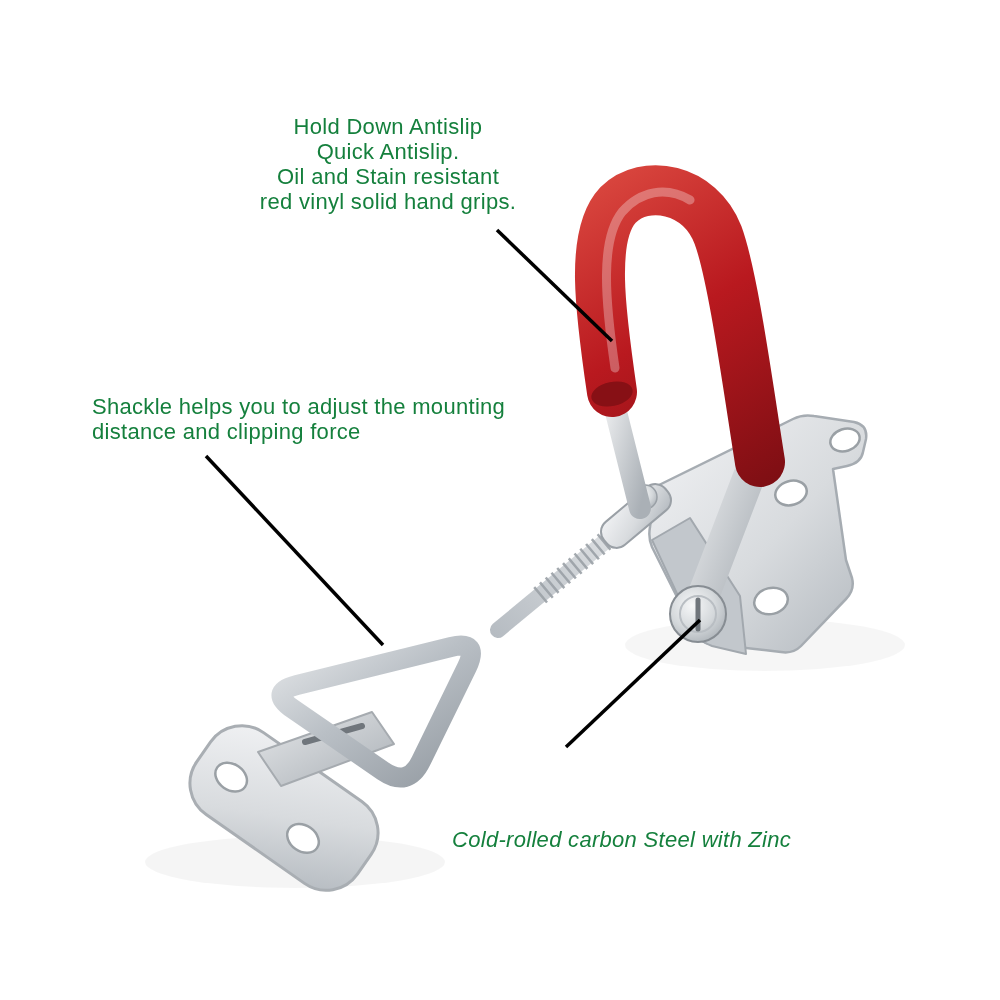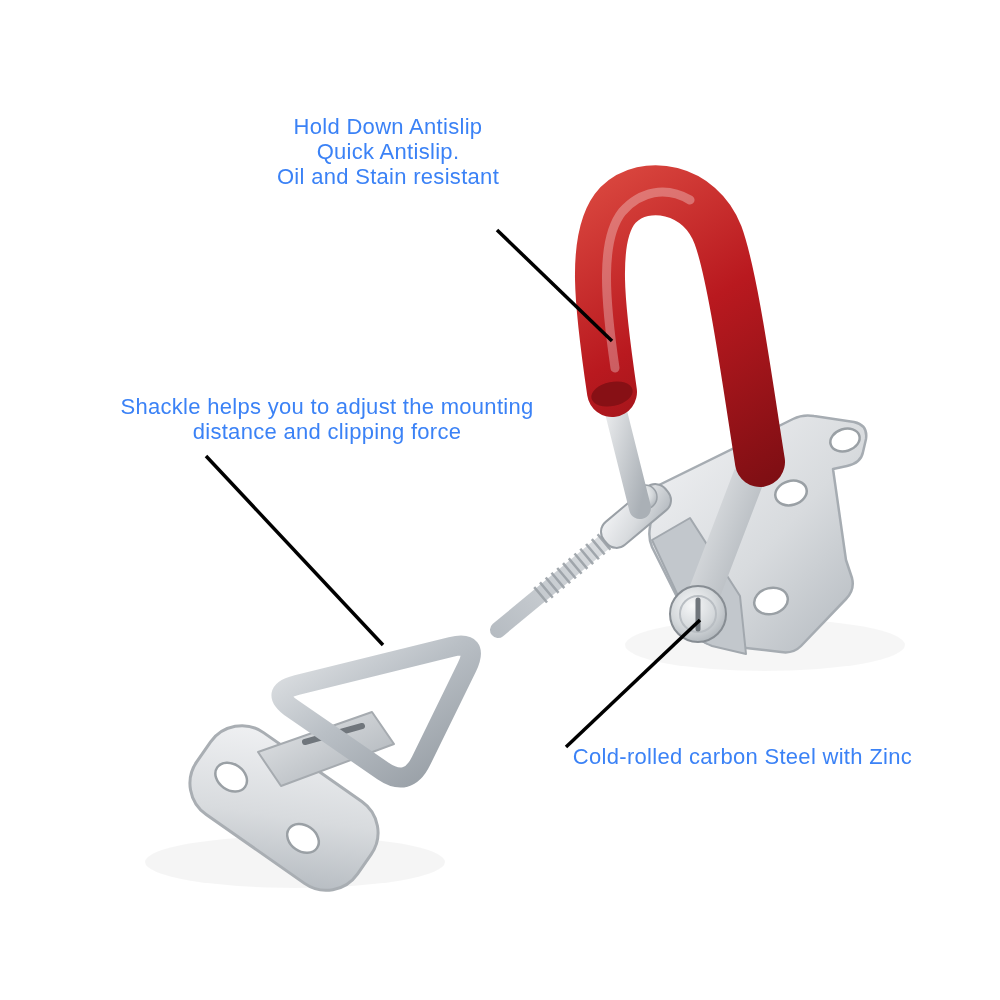--- a/index.html
+++ b/index.html
@@ -19,43 +19,44 @@
   }
   svg.clamp-svg {
     position: absolute;
     left: 0;
     top: 0;
     width: 1000px;
     height: 1000px;
   }
   .note {
     position: absolute;
-    color: #3b82f6;
+    color: #15803d;
     font-size: 22px;
     line-height: 25px;
     letter-spacing: 0.3px;
     z-index: 5;
   }
   .note-grip {
     left: 228px;
     top: 114px;
     width: 320px;
     text-align: center;
   }
   .note-shackle {
     left: 92px;
     top: 394px;
     width: 470px;
-    text-align: center;
+    text-align: left;
   }
   .note-material {
     left: 452px;
-    top: 744px;
+    top: 827px;
     width: 460px;
-    text-align: right;
+    text-align: left;
+    font-style: italic;
   }
 </style>
 </head>
 <body>
 
 <div class="stage">
 
   <svg class="clamp-svg" viewBox="0 0 1000 1000" xmlns="http://www.w3.org/2000/svg">
     <defs>
       <linearGradient id="gradRed" gradientUnits="userSpaceOnUse" x1="600" y1="180" x2="790" y2="480">
@@ -146,20 +147,21 @@
 
     <line x1="497" y1="230" x2="612" y2="341" stroke="#000000" stroke-width="3.5"></line>
     <line x1="206" y1="456" x2="383" y2="645" stroke="#000000" stroke-width="3.5"></line>
     <line x1="566" y1="747" x2="700" y2="620" stroke="#000000" stroke-width="3.5"></line>
   </svg>
 
   <div class="note note-grip">
     <div class="note-line">Hold Down Antislip</div>
     <div class="note-line">Quick Antislip.</div>
     <div class="note-line">Oil and Stain resistant</div>
+    <div class="note-line">red vinyl solid hand grips.</div>
   </div>
 
   <div class="note note-shackle">
     <div class="note-line">Shackle helps you to adjust the mounting</div>
     <div class="note-line">distance and clipping force</div>
   </div>
 
   <div class="note note-material">
     <div class="note-line">Cold-rolled carbon Steel with Zinc</div>
   </div>

